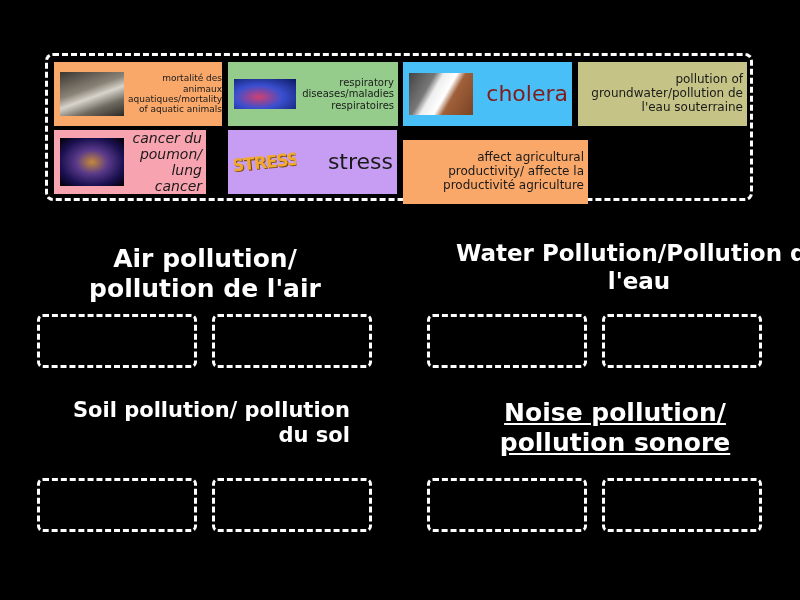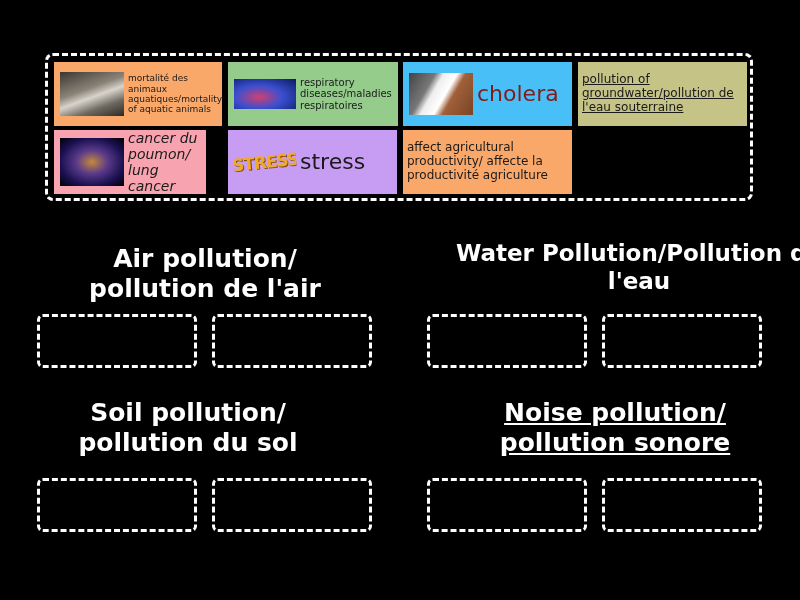--- a/index.html
+++ b/index.html
@@ -1,20 +1,20 @@
 <!DOCTYPE html>
 <html><head>
 <meta charset="utf-8">
 <style>
   html, body { margin:0; padding:0; background:#000; }
   body { width:800px; height:600px; position:relative; overflow:hidden; font-family:"DejaVu Sans", "Liberation Sans", sans-serif; }
   .pool { position:absolute; left:45px; top:53px; width:708px; height:148px; border:3px dashed #fff; border-radius:8px; box-sizing:border-box; }
   .card { position:absolute; box-sizing:border-box; display:flex; align-items:center; color:#1a1a1a; overflow:hidden; }
   .card .img { flex:0 0 auto; margin-left:6px; height:44px; width:64px; position:relative; overflow:hidden; }
-  .card .txt { flex:1; text-align:left; line-height:1.15; padding:0 4px; }
+  .card .txt { flex:1; text-align:right; line-height:1.15; padding:0 4px; }
   .group-title { position:absolute; color:#fff; text-align:center; font-weight:bold; line-height:1.2; }
   .slot { position:absolute; width:160px; height:54px; border:3px dashed #fff; border-radius:6px; box-sizing:border-box; }
 </style>
 </head>
 <body>
 
 <div class="pool"></div>
 
 <div class="card" style="left:54px;top:62px;width:168px;height:64px;background:#f9a86a;">
   <div class="img" style="background:linear-gradient(160deg,#3a3630 0%,#8a8378 40%,#d8d4cc 55%,#6f6a60 75%,#2b2824 100%);"></div>
@@ -22,42 +22,42 @@
 </div>
 <div class="card" style="left:228px;top:62px;width:170px;height:64px;background:#95cc8c;">
   <div class="img" style="width:62px;height:30px;background:radial-gradient(ellipse at 40% 60%,#d04070 0%,#3a4fd0 45%,#0a1a60 100%);"></div>
   <div class="txt" style="font-size:10px;">respiratory diseases/maladies respiratoires</div>
 </div>
 <div class="card" style="left:403px;top:62px;width:169px;height:64px;background:#48c0f7;">
   <div class="img" style="width:64px;height:42px;background:linear-gradient(120deg,#444 0%,#777 30%,#eee 40%,#fff 55%,#a0603a 65%,#7a4424 100%);"></div>
   <div class="txt" style="font-size:22px;color:#7f1d1d;">cholera</div>
 </div>
 <div class="card" style="left:578px;top:62px;width:169px;height:64px;background:#c5c486;">
-  <div class="txt" style="font-size:12px;text-decoration:underline;">pollution of groundwater/pollution de l'eau souterraine</div>
+  <div class="txt" style="font-size:12px;">pollution of groundwater/pollution de l'eau souterraine</div>
 </div>
 
 <div class="card" style="left:54px;top:130px;width:152px;height:64px;background:#f8a4b0;font-style:italic;">
   <div class="img" style="height:48px;background:radial-gradient(ellipse at 50% 50%,#c58a3a 0%,#5a3a8a 35%,#1a1050 70%,#000 100%);"></div>
   <div class="txt" style="font-size:14px;">cancer du poumon/ lung cancer</div>
 </div>
 <div class="card" style="left:228px;top:130px;width:169px;height:64px;background:#c79df3;">
   <div class="img" style="height:56px;width:62px;background:transparent;display:flex;align-items:center;justify-content:center;font-weight:bold;font-size:17px;color:#f0a830;letter-spacing:-1px;transform:rotate(-6deg);text-shadow:1px 1px 0 #7a4a10;">STRESS</div>
   <div class="txt" style="font-size:22px;">stress</div>
 </div>
-<div class="card" style="left:403px;top:130px;width:169px;height:64px;background:#f9a86a;">
+<div class="card" style="left:403px;top:140px;width:185px;height:64px;background:#f9a86a;">
   <div class="txt" style="font-size:12px;">affect agricultural productivity/ affecte la productivité agriculture</div>
 </div>
 
 <div class="group-title" style="left:60px;top:244px;width:290px;font-size:25px;">Air pollution/ pollution de l'air</div>
 <div class="slot" style="left:37px;top:314px;"></div>
 <div class="slot" style="left:212px;top:314px;"></div>
 
 <div class="group-title" style="left:410px;top:240px;width:370px;font-size:23px;margin-left:44px;">Water Pollution/Pollution de l'eau</div>
 <div class="slot" style="left:427px;top:314px;"></div>
 <div class="slot" style="left:602px;top:314px;"></div>
 
-<div class="group-title" style="left:43px;top:398px;width:290px;font-size:25px;">Soil pollution/ pollution du sol</div>
+<div class="group-title" style="left:60px;top:398px;width:290px;font-size:21px;text-align:right;">Soil pollution/ pollution du sol</div>
 <div class="slot" style="left:37px;top:478px;"></div>
 <div class="slot" style="left:212px;top:478px;"></div>
 
 <div class="group-title" style="left:460px;top:398px;width:310px;font-size:25px;text-decoration:underline;">Noise pollution/ pollution sonore</div>
 <div class="slot" style="left:427px;top:478px;"></div>
 <div class="slot" style="left:602px;top:478px;"></div>
 
 </body></html>

